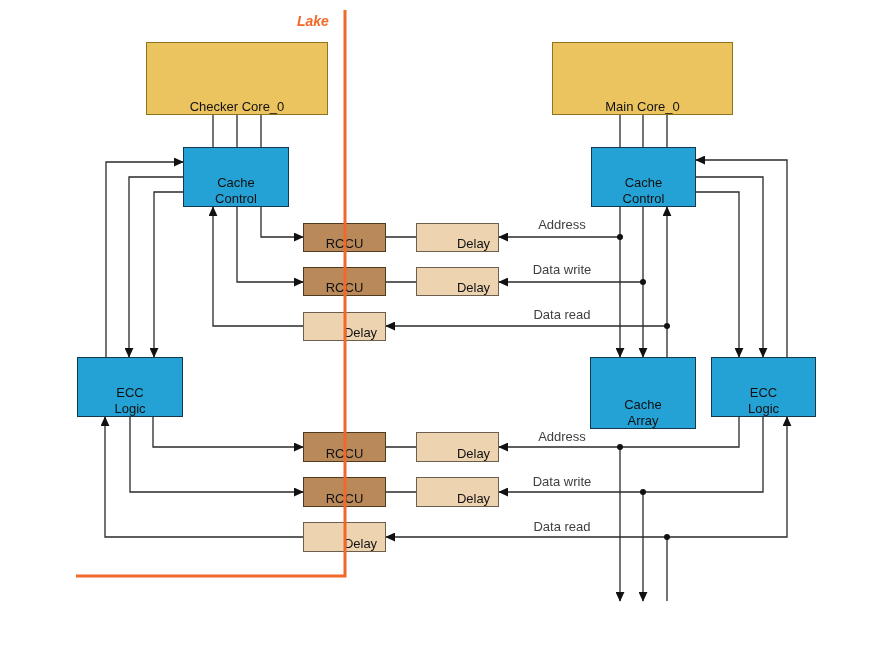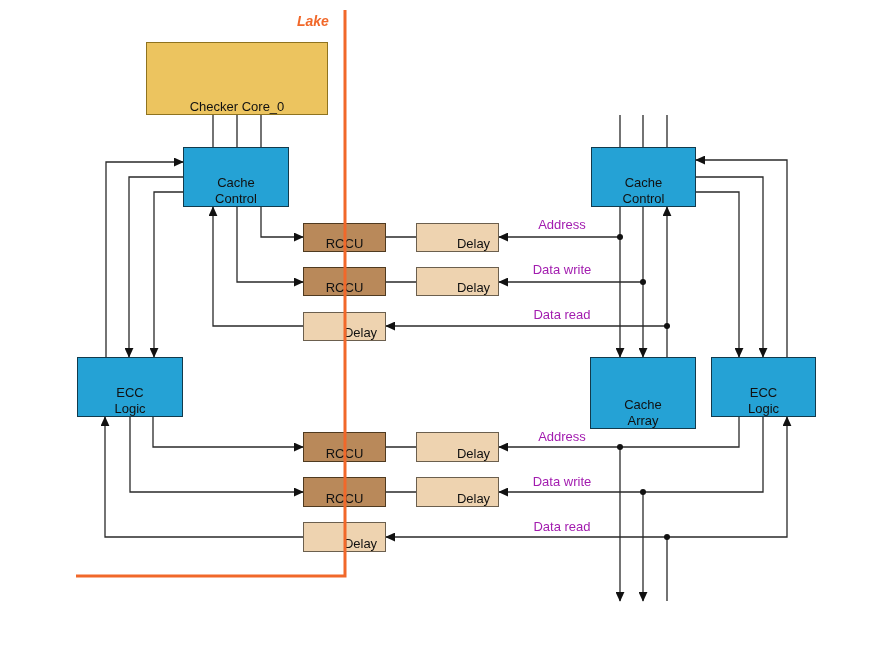--- a/index.html
+++ b/index.html
@@ -10,21 +10,21 @@
   #lake-layer{z-index:3;}
   .box{position:absolute;box-sizing:border-box;display:flex;align-items:flex-end;justify-content:center;
        text-align:center;font-size:13px;line-height:1.18;color:#111;z-index:2;}
   .core {background:#ecc45f;border:1px solid #8f731f;}
   .blue {background:#25a2d5;border:1px solid #123a4c;}
   .rccu {background:#b9895a;border:1px solid #4f3a20;}
   .delay{background:#eed3b0;border:1px solid #6b6berb;padding-left:32px;}
   .delay{background:#eed3b0;border:1px solid #6b5f4e;}
   .xbar {background:#9ca7b0;border:1px solid #3b4045;}
   .wrap{display:block;width:58px;margin:0 auto;}
-  .sig{position:absolute;z-index:2;width:80px;text-align:center;font-size:13px;color:#a21caf;}
+  .sig{position:absolute;z-index:2;width:80px;text-align:center;font-size:13px;color:#404040;}
   .lake-label{position:absolute;z-index:3;font-size:14px;font-weight:bold;color:#f1682a;font-style:italic;}
 </style>
 </head>
 <body>
 
 <div id="canvas">
 
   <svg id="connector-layer" class="layer" width="878" height="657" viewBox="0 0 878 657">
     <defs>
       <marker id="arr" markerUnits="userSpaceOnUse" markerWidth="10" markerHeight="9" refX="9.2" refY="4.5" orient="auto">
@@ -86,20 +86,23 @@
       <circle cx="667" cy="326" r="3"></circle>
       <circle cx="620" cy="447" r="3"></circle>
       <circle cx="643" cy="492" r="3"></circle>
       <circle cx="667" cy="537" r="3"></circle>
     </g>
   </svg>
 
   <div class="box core" style="left:146px;top:42px;width:182px;height:73px;">
     <span>Checker Core_0</span>
   </div>
+  <div class="box core" style="left:552px;top:42px;width:181px;height:73px;">
+    <span>Main Core_0</span>
+  </div>
 
   <div class="box blue" style="left:183px;top:147px;width:106px;height:60px;">
     <span class="wrap">Cache Control</span>
   </div>
   <div class="box blue" style="left:591px;top:147px;width:105px;height:60px;">
     <span class="wrap">Cache Control</span>
   </div>
 
   <div class="box blue" style="left:77px;top:357px;width:106px;height:60px;">
     <span class="wrap">ECC Logic</span>

